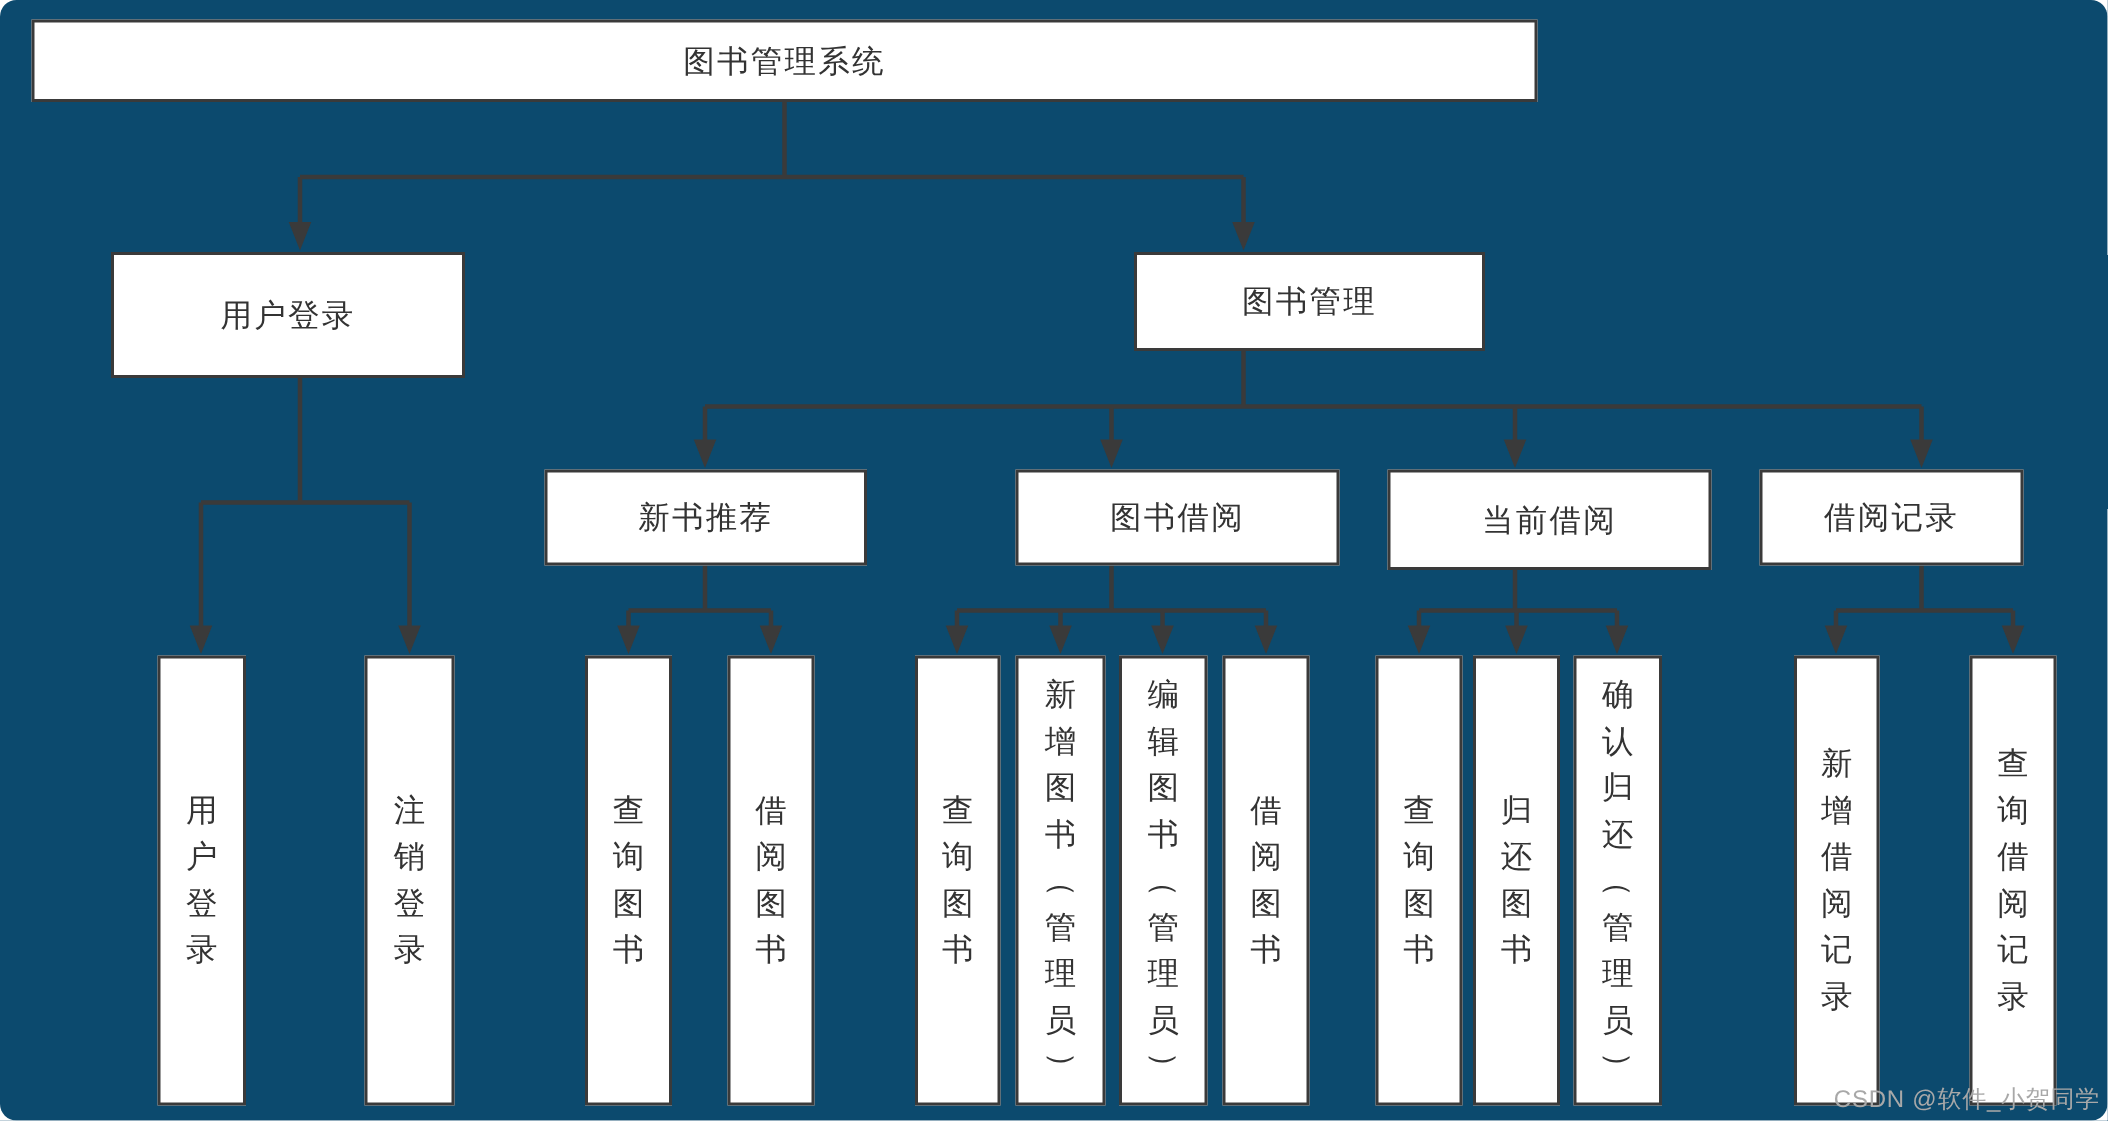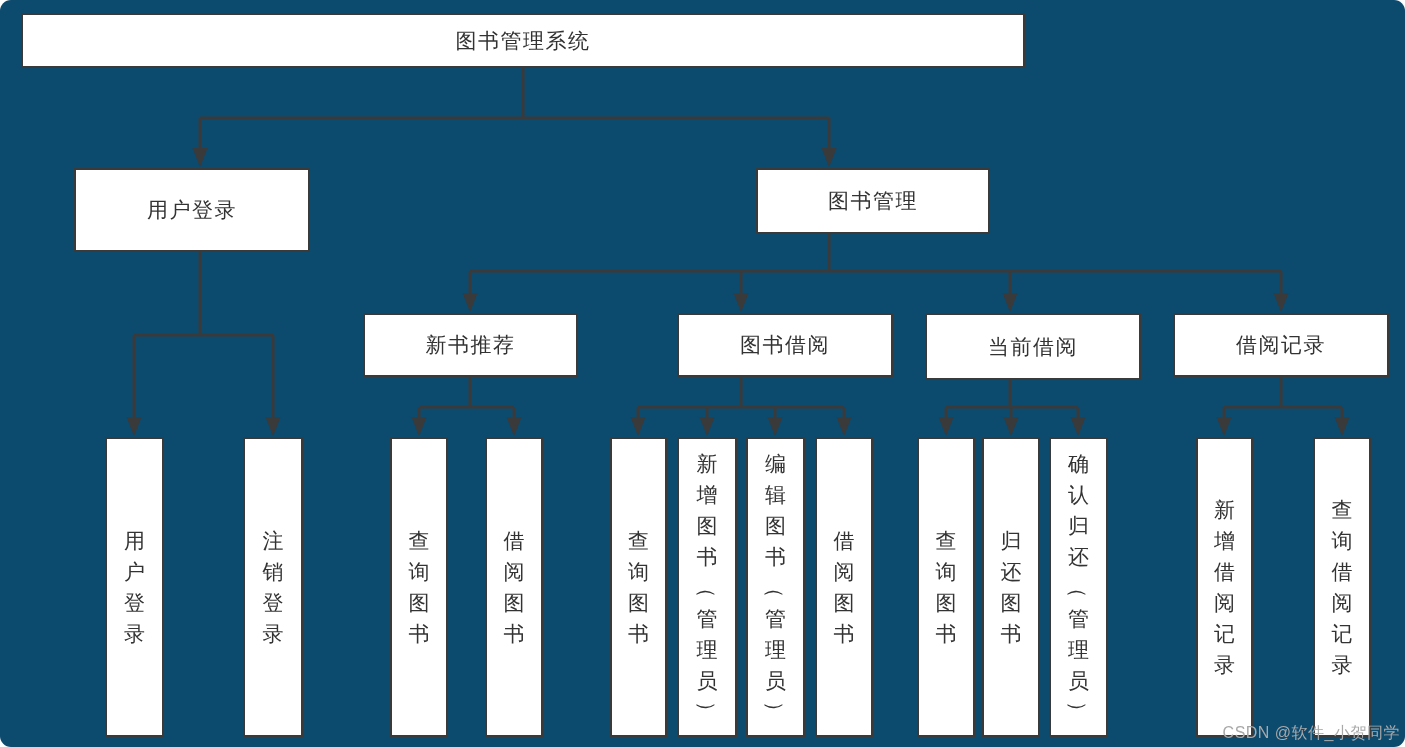--- a/index.html
+++ b/index.html
@@ -104,21 +104,21 @@
 
   <div class="box" style="left:363px; top:313px; width:215px; height:64px;">
     <span class="hlabel">新书推荐</span>
   </div>
   <div class="box" style="left:633px; top:313px; width:216px; height:64px;margin-left:44px;">
     <span class="hlabel">图书借阅</span>
   </div>
   <div class="box" style="left:902px; top:313px; width:216px; height:67px;margin-left:23px;">
     <span class="hlabel">当前借阅</span>
   </div>
-  <div class="box" style="left:1173px; top:313px; width:216px; height:64px;">
+  <div class="box" style="left:1173px; top:313px; width:176px; height:64px;">
     <span class="hlabel">借阅记录</span>
   </div>
 
   <div class="box" style="left:105px; top:437px; width:59px; height:300px;">
     <span class="vtext">
         <span class="vchar">用</span>
         <span class="vchar">户</span>
         <span class="vchar">登</span>
         <span class="vchar">录</span>
       </span>

